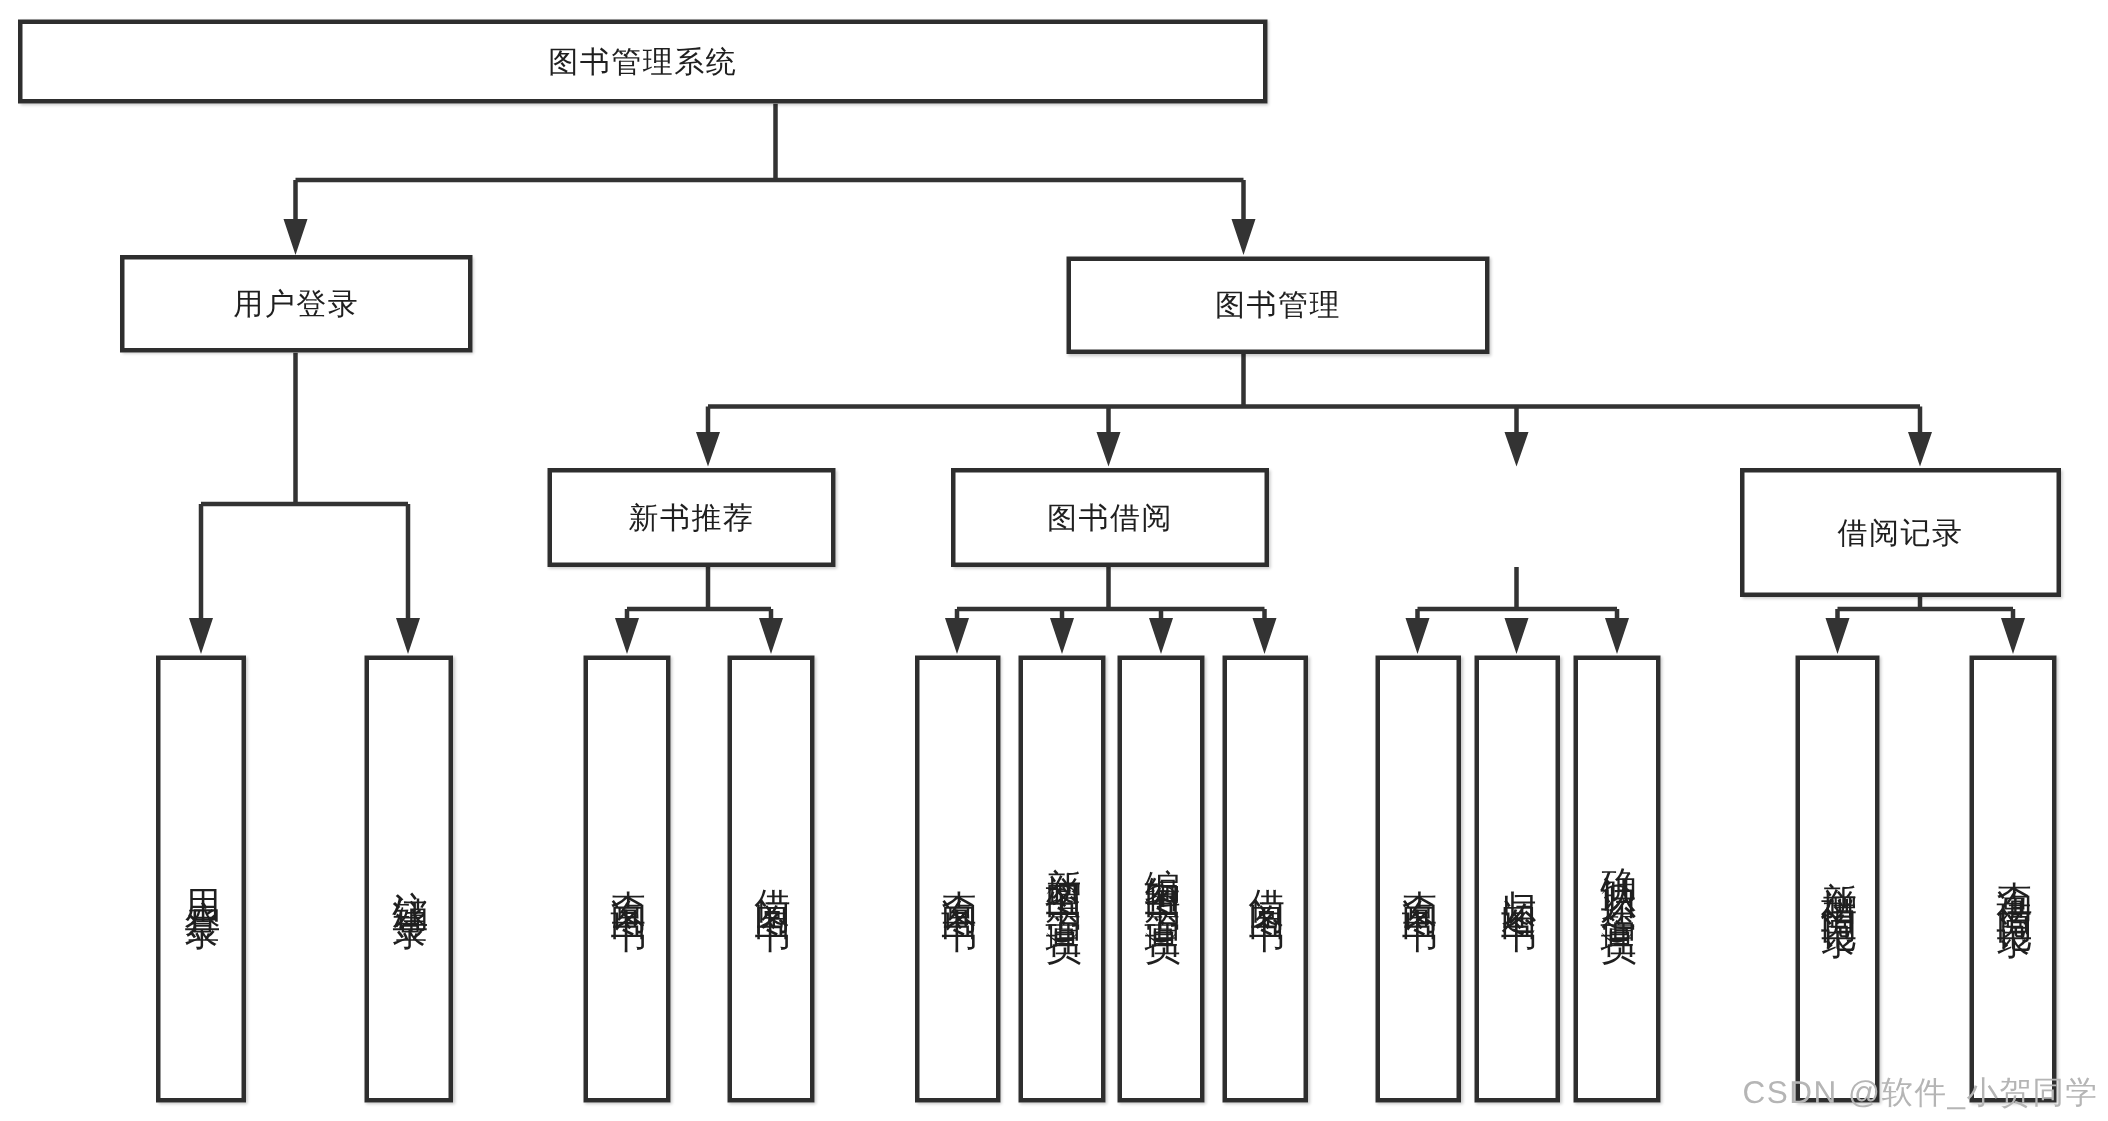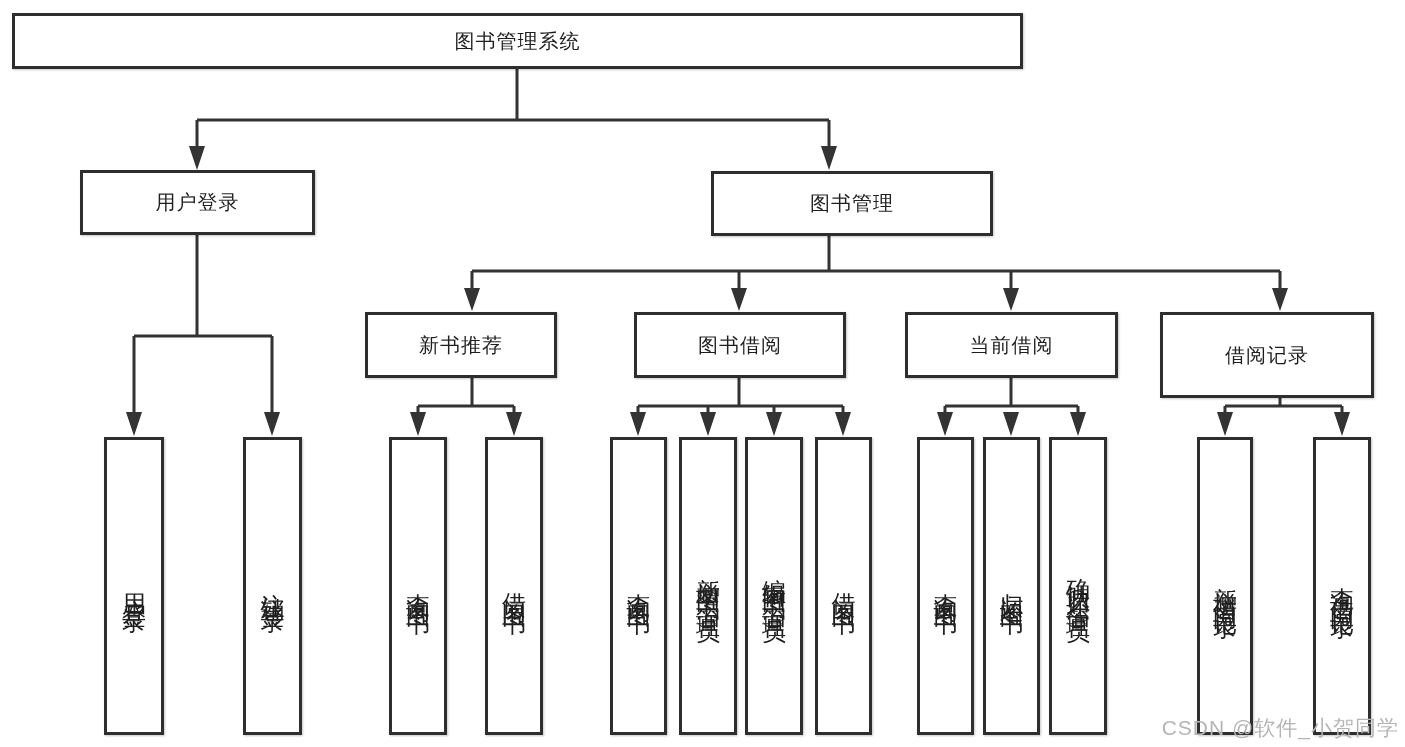--- a/index.html
+++ b/index.html
@@ -83,28 +83,27 @@
       M1003 288L1019 288L1011 311Z M1272 288L1288 288L1280 311Z
       M126 412L142 412L134 436Z M264 412L280 412L272 436Z
       M410 412L426 412L418 436Z M506 412L522 412L514 436Z
       M630 412L646 412L638 436Z M700 412L716 412L708 436Z
       M766 412L782 412L774 436Z M835 412L851 412L843 436Z
       M937 412L953 412L945 436Z M1003 412L1019 412L1011 436Z
       M1070 412L1086 412L1078 436Z
       M1217 412L1233 412L1225 436Z M1334 412L1350 412L1342 436Z"></path>
   </svg>
 
-  <div class="node h" style="left:12px; top:13px; width:1011px; height:56px;">图书管理系统</div>
+  <div class="node h" style="left:12px; top:13px; width:833px; height:56px;">图书管理系统</div>
 
   <div class="node h" style="left:80px; top:170px; width:235px; height:65px;">用户登录</div>
   <div class="node h" style="left:711px; top:171px; width:282px; height:65px;">图书管理</div>
 
   <div class="node h" style="left:365px; top:312px; width:192px; height:66px;">新书推荐</div>
   <div class="node h" style="left:634px; top:312px; width:212px; height:66px;">图书借阅</div>
-  <div class="node h" style="left:905px; top:312px; width:213px; height:66px;">当前借阅</div>
   <div class="node h" style="left:1160px; top:312px; width:214px; height:86px;">借阅记录</div>
 
   <div class="node leaf" style="left:104px; width:60px;">用户登录</div>
   <div class="node leaf" style="left:243px; width:59px;">注销登录</div>
 
   <div class="node leaf" style="left:389px; width:58px;">查询图书</div>
   <div class="node leaf" style="left:485px; width:58px;">借阅图书</div>
 
   <div class="node leaf" style="left:610px; width:57px;">查询图书</div>
   <div class="node leaf" style="left:679px; width:58px;">新增图书（管理员）</div>

